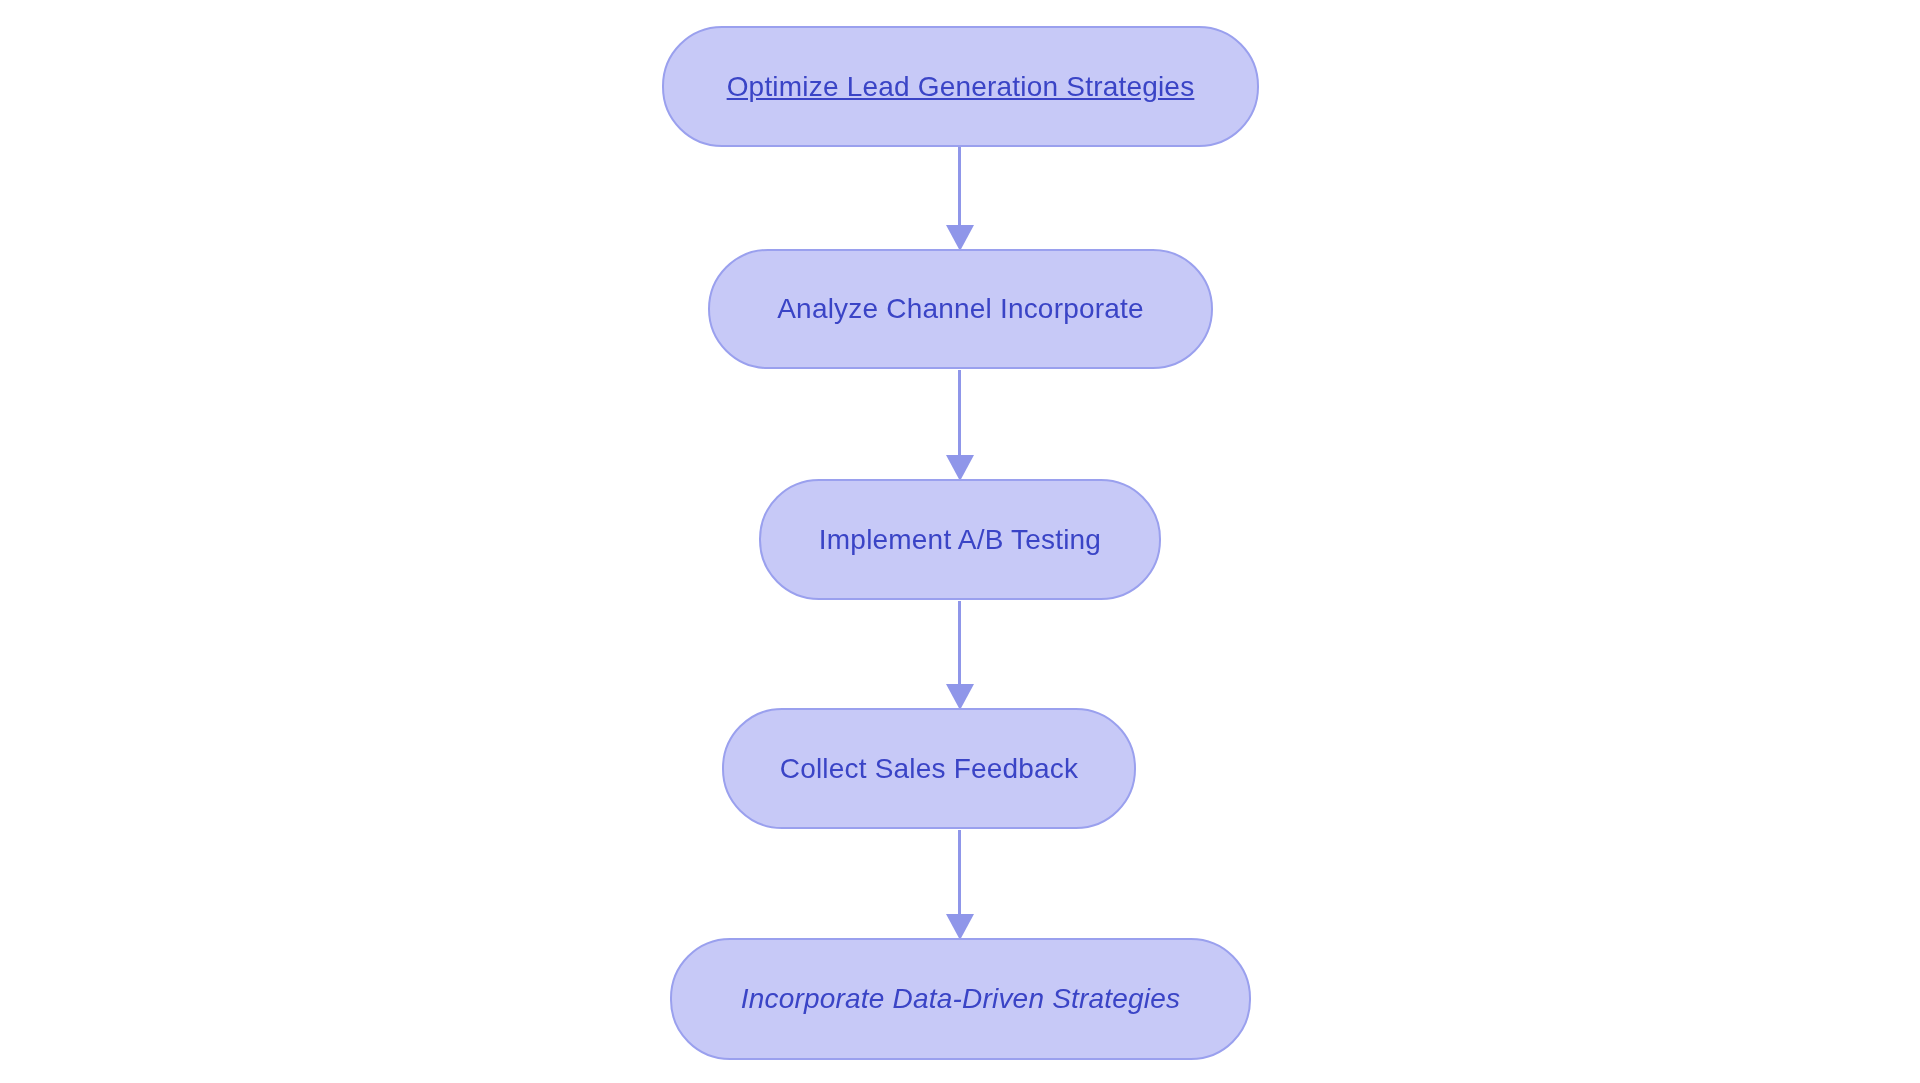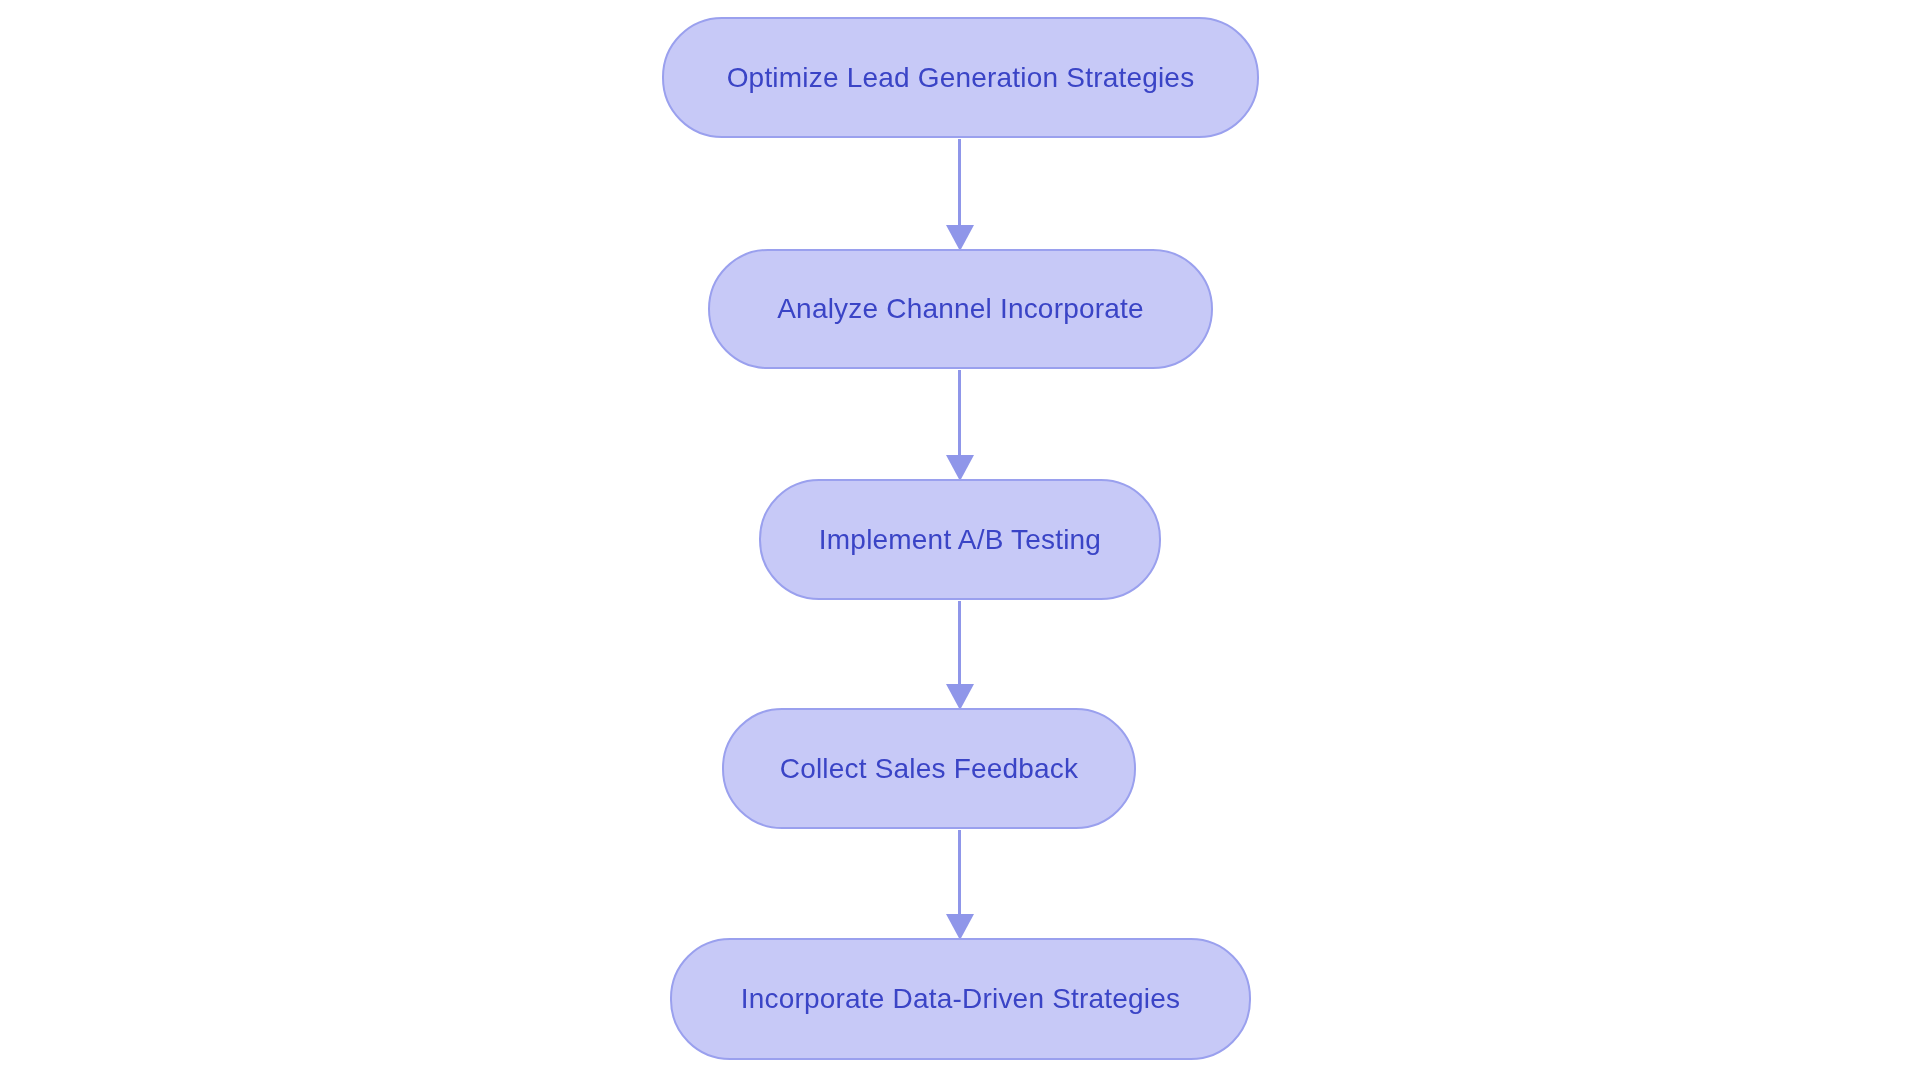--- a/index.html
+++ b/index.html
@@ -26,25 +26,25 @@
     border-radius: 60px;
     display: flex;
     align-items: center;
     justify-content: center;
     text-align: center;
     color: var(--node-text, #3a44c6);
     font-size: 28px;
     letter-spacing: 0.2px;
     z-index: 2;
   }
-  .node-1 { left: 662px; top: 17px;  width: 597px; height: 121px; }
+  .node-1 { left: 662px; top: 26px;  width: 597px; height: 121px; text-decoration: underline; }
   .node-2 { left: 708px; top: 249px; width: 505px; height: 120px; }
   .node-3 { left: 759px; top: 479px; width: 402px; height: 121px; }
   .node-4 { left: 722px; top: 708px; width: 414px; height: 121px; }
-  .node-5 { left: 670px; top: 938px; width: 581px; height: 122px; }
+  .node-5 { left: 670px; top: 938px; width: 581px; height: 122px; font-style: italic; }
 
   .arrow-line {
     position: absolute;
     left: 958px;
     width: 3px;
     background: var(--arrow, #8f96e9);
     z-index: 1;
   }
   .arrow-head {
     position: absolute;

